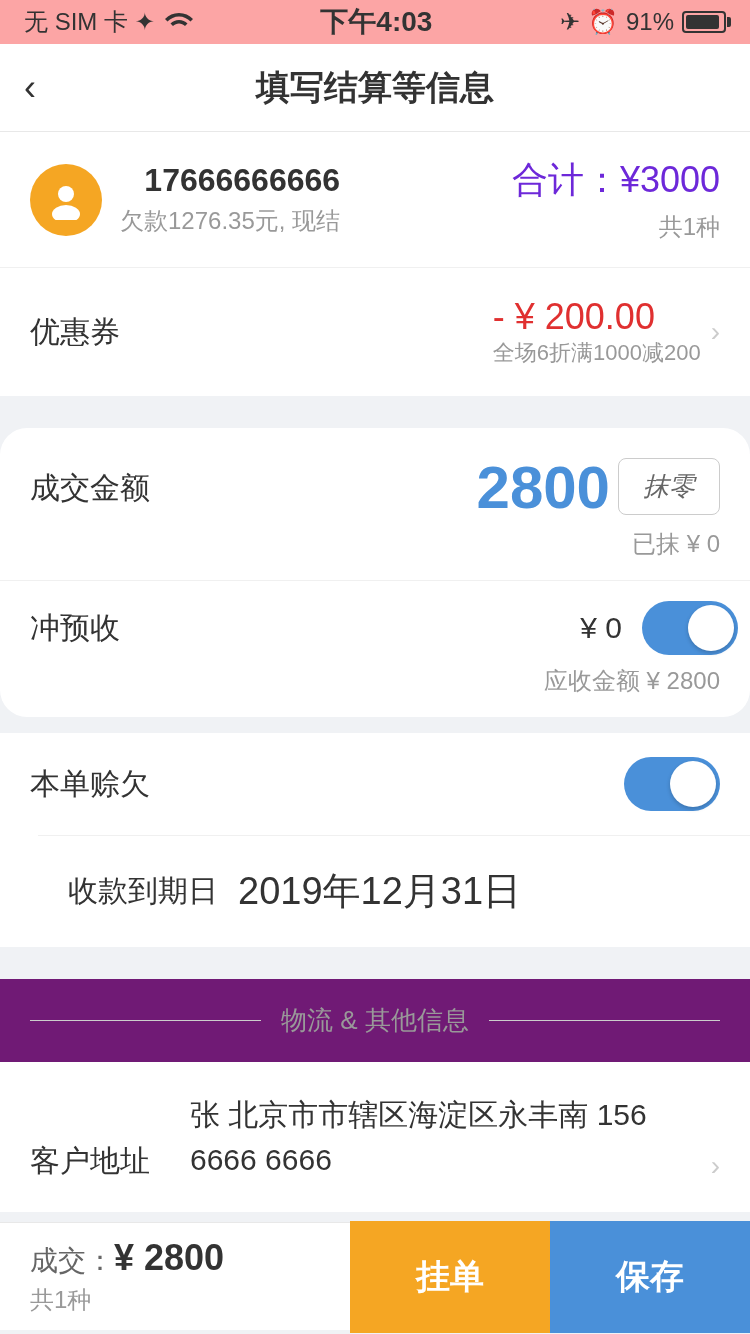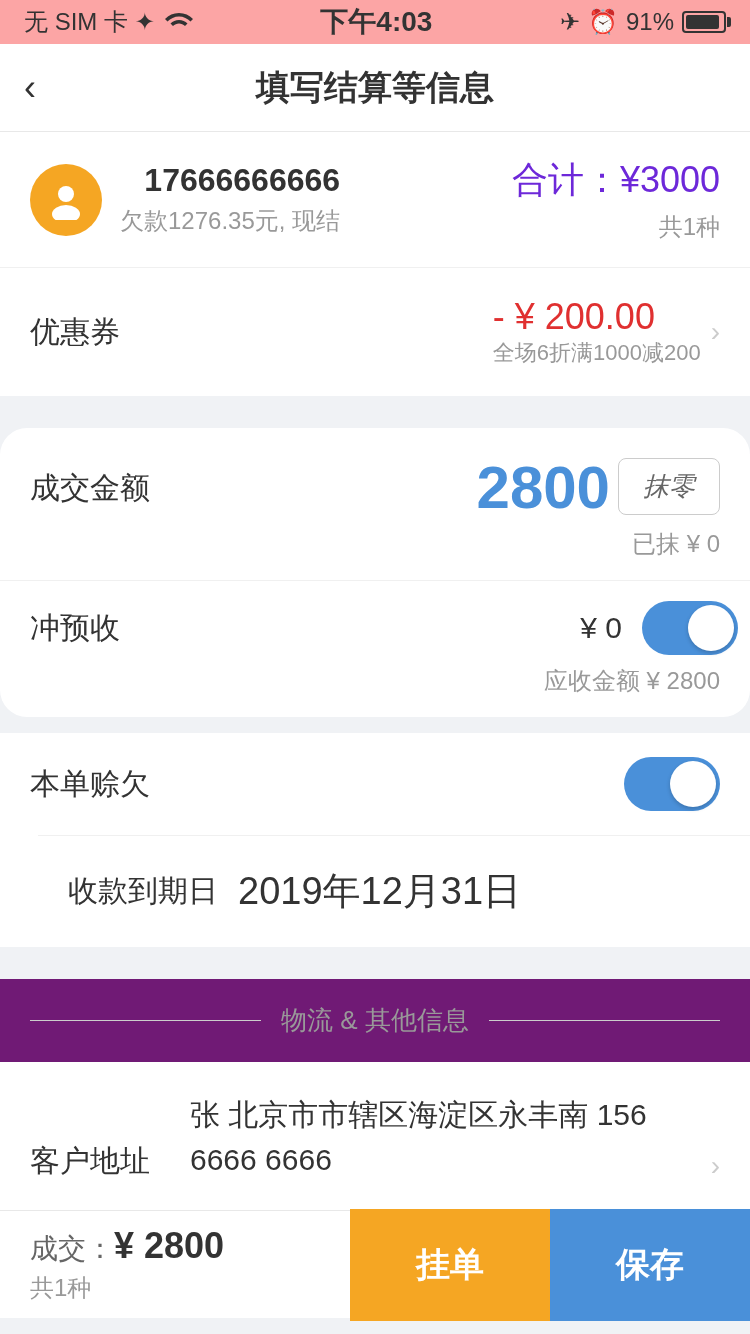--- a/index.html
+++ b/index.html
@@ -203,21 +203,21 @@
       justify-content: space-between;
       padding: 30px 30px;
       background: #fff;
     }
     .address-label { font-size: 30px; color: #333; flex-shrink: 0; }
     .address-content { flex: 1; margin-left: 40px; font-size: 30px; color: #333; line-height: 1.5; }
 
     
     .bottom-bar {
       position: fixed;
-      bottom: 16px;
+      bottom: 4px;
       width: 750px;
       height: 108px;
       background: #fff;
       display: flex;
       align-items: center;
       border-top: 1px solid #e8e8e8;
     }
     .bottom-info {
       flex: 1;
       padding: 0 30px;

